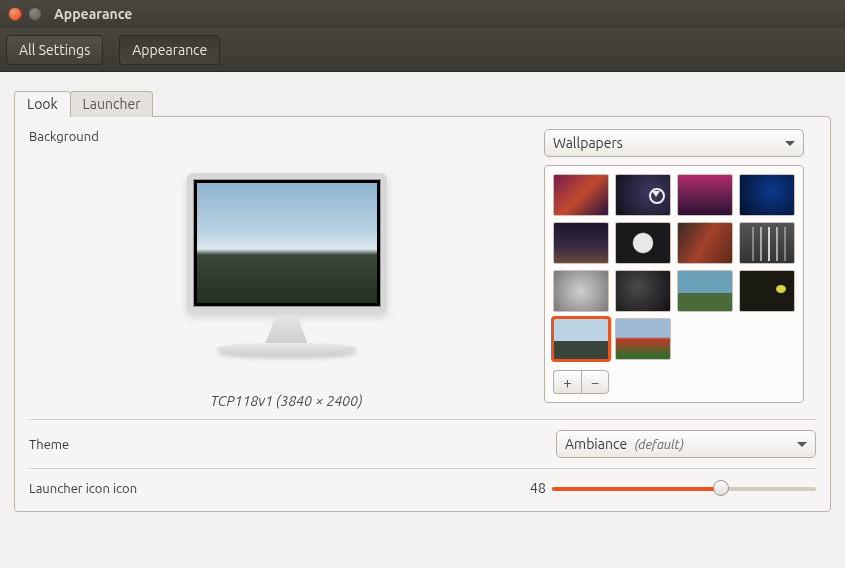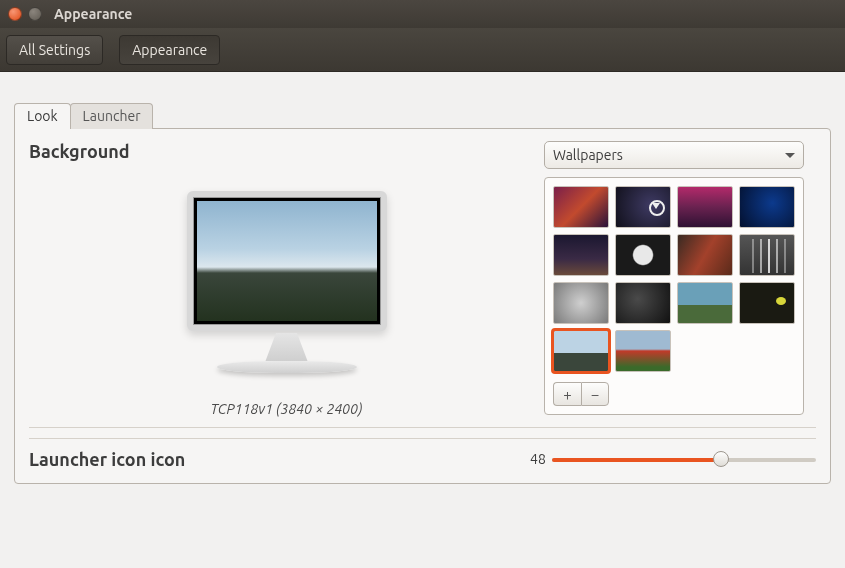--- a/index.html
+++ b/index.html
@@ -8,46 +8,46 @@
   .titlebar { height: 28px; background: linear-gradient(#4b4640,#3e3a34); display:flex; align-items:center; padding:0 8px; color:#dcd7d2; font-size:14px; font-weight:bold; }
   .win-btn { width:14px; height:14px; border-radius:50%; margin-right:6px; border:1px solid rgba(0,0,0,.4); }
   .win-close { background: radial-gradient(circle at 35% 30%, #f79674, #df4a16); }
   .win-min   { background: radial-gradient(circle at 35% 30%, #8b857d, #5f5a52); }
   .titlebar-title { margin-left:6px; }
   
   .toolbar { height: 44px; background: linear-gradient(#4a463f,#3c3832); display:flex; align-items:center; padding:0 6px; border-bottom:1px solid #2d2a25; }
   .tool-btn { height:30px; padding:0 12px; margin-right:16px; display:flex; align-items:center; font-size:14px; color:#e9e5df; background:linear-gradient(#54504a,#433f39); border:1px solid #2c2925; border-radius:4px; cursor:pointer; }
   .tool-btn.active { background:linear-gradient(#3d3933,#47433d); }
   
-  .body-area { padding:28px 14px 10px 14px; }
+  .body-area { padding:16px 14px 10px 14px; }
   
   .tabrow { display:flex; align-items:flex-end; position:relative; height:28px; }
   .tab { padding:4px 12px 5px; font-size:14px; border:1px solid #b9b3ab; border-bottom:none; background:#f2f1f0; border-radius:4px 4px 0 0; margin-right:-1px; color:#555; cursor:pointer; position:relative; top:1px; }
   .tab.active { background:#f6f5f4; color:#3c3c3c; z-index:2; }
   .tab.inactive { background:#e4e1dd; }
   .panel { border:1px solid #b9b3ab; border-radius:0 4px 4px 4px; background:#f6f5f4; padding:12px 14px 14px; }
   
-  .section-label { font-weight:bold; font-size:18px; }
+  .section-label { font-weight:normal; font-size:13px; }
   .row { display:flex; align-items:center; }
   .hr { height:1px; background:#d6d1ca; margin:10px 0; }
   
   .bg-area { display:flex; }
   .bg-left { flex:1; display:flex; flex-direction:column; align-items:center; }
   .bg-right { width:272px; }
   
   .dropdown { width:260px; height:28px; border:1px solid #b3ada5; border-radius:5px; background:linear-gradient(#fdfdfc,#edeae5); display:flex; align-items:center; padding:0 8px; font-size:14px; color:#3c3c3c; cursor:pointer; justify-content:space-between;gap:34px; }
   .chev { width:0; height:0; border-left:5px solid transparent; border-right:5px solid transparent; border-top:5px solid #555; }
   .default-txt { font-style:italic; color:#6a655f; margin-left:4px; font-size:13px; }
   
   .monitor-wrap { margin-top:30px; }
   .monitor-frame { width:200px; height:140px; border:6px solid #d8d8d8; border-radius:6px; background:#000; box-shadow: inset 0 0 0 1px #999, 0 4px 8px rgba(0,0,0,.15); position:relative; }
   .monitor-screen { position:absolute; inset:4px; background:linear-gradient(#8fb4cf 0%, #b9d2e3 40%, #dce7ee 55%, #3a463b 60%, #23321f 100%); }
   .monitor-stand { width:70px; height:28px; margin:2px auto 0; background:linear-gradient(#e5e5e5,#cfcfcf); clip-path: polygon(35% 0, 65% 0, 80% 100%, 20% 100%); }
   .monitor-base { width:140px; height:12px; margin:0 auto; background:linear-gradient(#eaeaea,#cfcfcf); border-radius:50%/60%; box-shadow:0 3px 5px rgba(0,0,0,.2); }
-  .wp-caption { margin-top:28px; font-style:italic; font-size:14px; color:#4a4a4a; }
+  .wp-caption { margin-top:38px; font-style:italic; font-size:14px; color:#4a4a4a; }
   
   .wp-box { border:1px solid #b9b3ab; border-radius:4px; background:#fdfcfb; padding:8px; width:260px; margin-top:8px; }
   .wp-grid { display:grid; grid-template-columns: repeat(4, 56px); grid-auto-rows:42px; gap:6px 6px; }
   .thumb { width:56px; height:42px; border:1px solid #c8c2ba; border-radius:2px; cursor:pointer; background:#444; position:relative; overflow:hidden; }
   .thumb.selected { outline:3px solid #e95420; outline-offset:-1px; border-color:#e95420; }
   .wp-tools { display:flex; margin-top:10px; }
   .wp-tool { width:28px; height:24px; border:1px solid #b3ada5; background:linear-gradient(#fdfdfc,#e8e5e0); display:flex; align-items:center; justify-content:center; font-size:15px; color:#555; cursor:pointer; }
   .wp-tool:first-child { border-radius:4px 0 0 4px; border-right:none; }
   .wp-tool:last-child  { border-radius:0 4px 4px 0; }
   
@@ -138,20 +138,30 @@
           <div class="wp-tools">
             <div class="wp-tool">+</div>
             <div class="wp-tool">−</div>
           </div>
         </div>
       </div>
     </div>
 
     <div class="hr"></div>
 
+    <div class="row">
+      <div class="section-label" style="flex:1">Theme</div>
+      <div class="dropdown">
+        <span>
+          <span>Ambiance</span>
+          <span class="default-txt">(default)</span>
+        </span>
+        <span class="chev"></span>
+      </div>
+    </div>
 
     <div class="hr"></div>
 
     <div class="row">
       <div class="section-label" style="flex:1">Launcher icon icon</div>
       <div class="slider-wrap" style="max-width:286px">
         <span class="slider-val">48</span>
         <div class="slider">
           <div class="slider-track"></div>
           <div class="slider-fill"></div>

